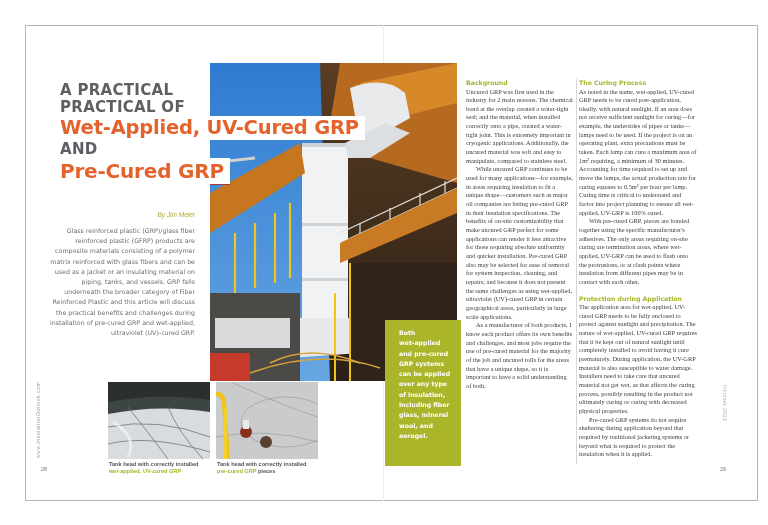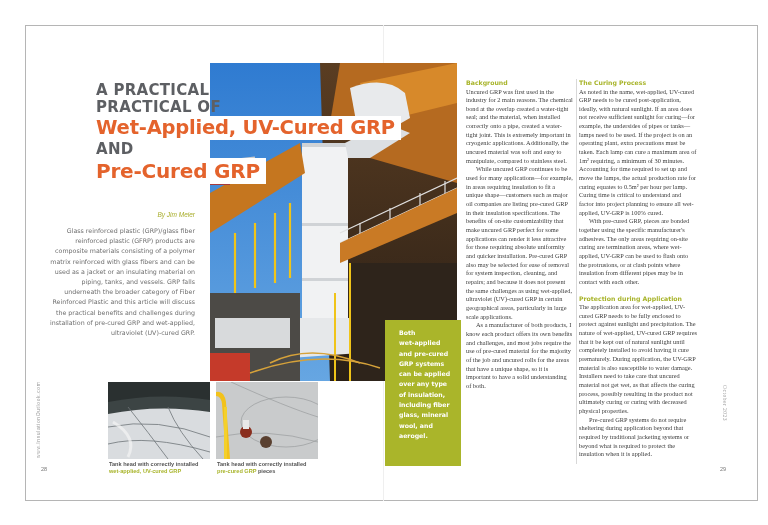--- a/index.html
+++ b/index.html
@@ -5,21 +5,21 @@
   * { box-sizing: border-box; margin: 0; padding: 0; }
   html, body { width: 768px; height: 525px; background: #ffffff; overflow: hidden; }
   body { position: relative; font-family: "Liberation Sans", sans-serif; }
 
   .spread {
     position: absolute; left: 25px; top: 25px; width: 733px; height: 476px;
     border: 1px solid #b5b5b5; background: #ffffff;
   }
 
   
-  .title-block { position: absolute; left: 60px; top: 82px; z-index: 5; margin-left: 36px; }
+  .title-block { position: absolute; left: 60px; top: 82px; z-index: 5; }
   .t-gray { font-family: "DejaVu Sans", sans-serif; font-weight: bold; color: #5d5f63;
     font-size: 15px; line-height: 17px; letter-spacing: 0.3px; }
   .t-orange { font-family: "DejaVu Sans", sans-serif; font-weight: bold; color: #e4632c;
     font-size: 19.5px; line-height: 24px; letter-spacing: -0.2px; white-space: nowrap; }
   .t-white-bg { background: #ffffff; display: inline-block; padding-right: 6px; }
 
   .byline { position: absolute; left: 60px; top: 211px; width: 135px; text-align: right;
     font-size: 6.5px; font-style: italic; color: #a8ad2b; }
 
   .intro { position: absolute; left: 43px; top: 226px; width: 152px; text-align: right;

